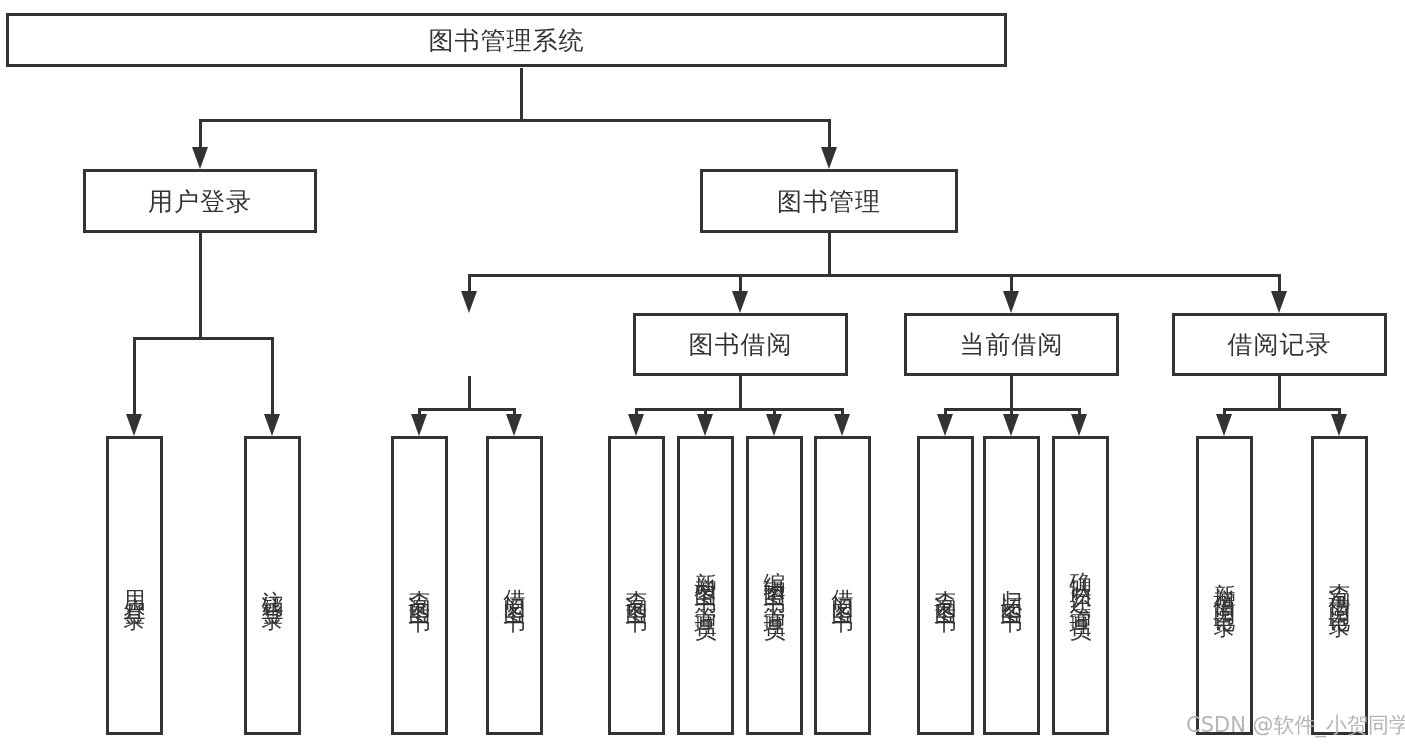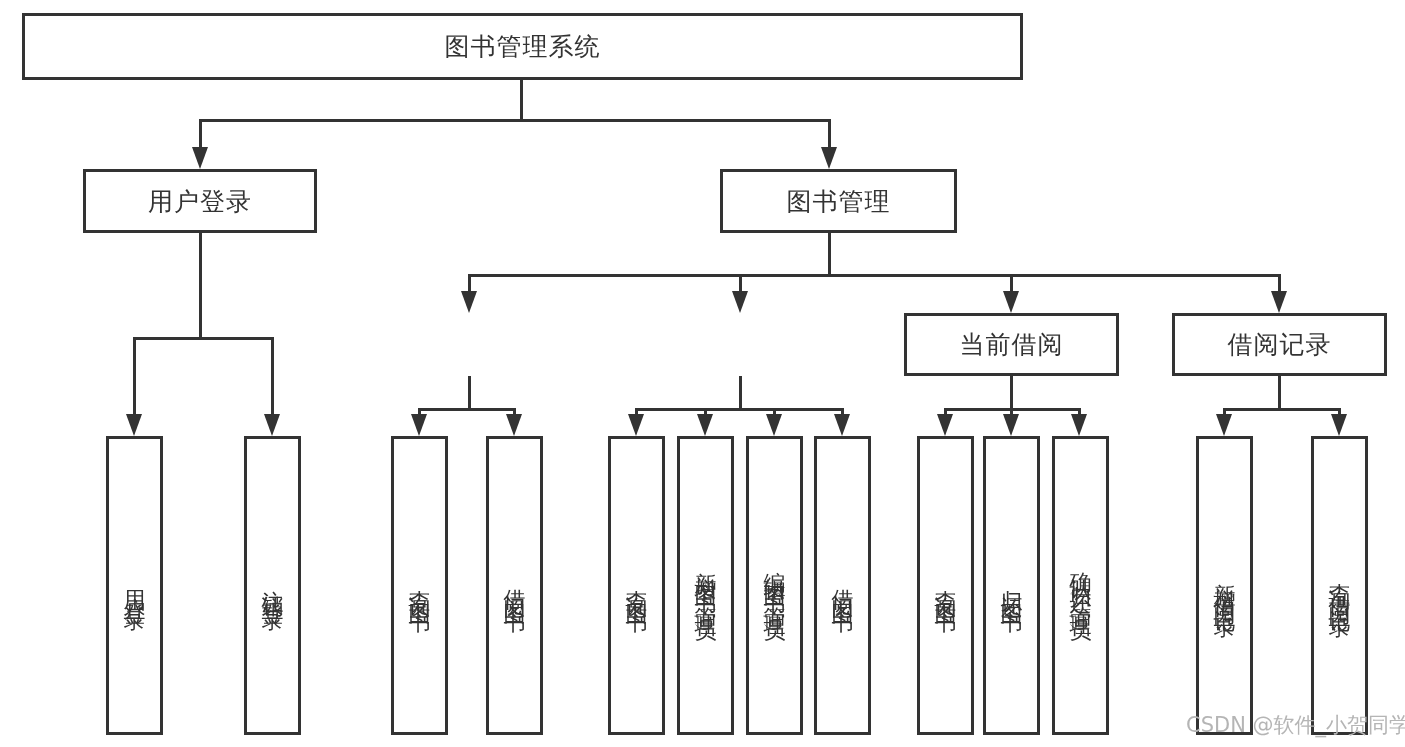--- a/index.html
+++ b/index.html
@@ -104,31 +104,34 @@
   <div class="vline" style="left:1078px;top:408px;height:10px"></div>
   <div class="arrow" style="left:1071px;top:414px"></div>
 
   <div class="vline" style="left:1278px;top:376px;height:32px"></div>
   <div class="hline" style="left:1223px;top:408px;width:117px"></div>
   <div class="vline" style="left:1223px;top:408px;height:10px"></div>
   <div class="arrow" style="left:1216px;top:414px"></div>
   <div class="vline" style="left:1338px;top:408px;height:10px"></div>
   <div class="arrow" style="left:1331px;top:414px"></div>
 
-  <div class="node node-h" style="left:22px;top:13px;width:1001px;height:67px">
+  <div class="node node-h" style="left:6px;top:13px;width:1001px;height:54px">
     <span>图书管理系统</span>
   </div>
 
   <div class="node node-h" style="left:83px;top:169px;width:234px;height:64px">
     <span>用户登录</span>
   </div>
-  <div class="node node-h" style="left:720px;top:169px;width:237px;height:64px">
+  <div class="node node-h" style="left:700px;top:169px;width:258px;height:64px">
     <span>图书管理</span>
   </div>
 
+  <div class="node node-h" style="left:633px;top:313px;width:215px;height:63px">
+    <span>图书借阅</span>
+  </div>
   <div class="node node-h" style="left:1172px;top:313px;width:215px;height:63px">
     <span>借阅记录</span>
   </div>
   <div class="node node-h" style="left:904px;top:313px;width:215px;height:63px">
     <span>当前借阅</span>
   </div>
 
   <div class="node node-v" style="left:106px;top:436px;width:57px;height:299px">
     <span>用户登录</span>
   </div>

